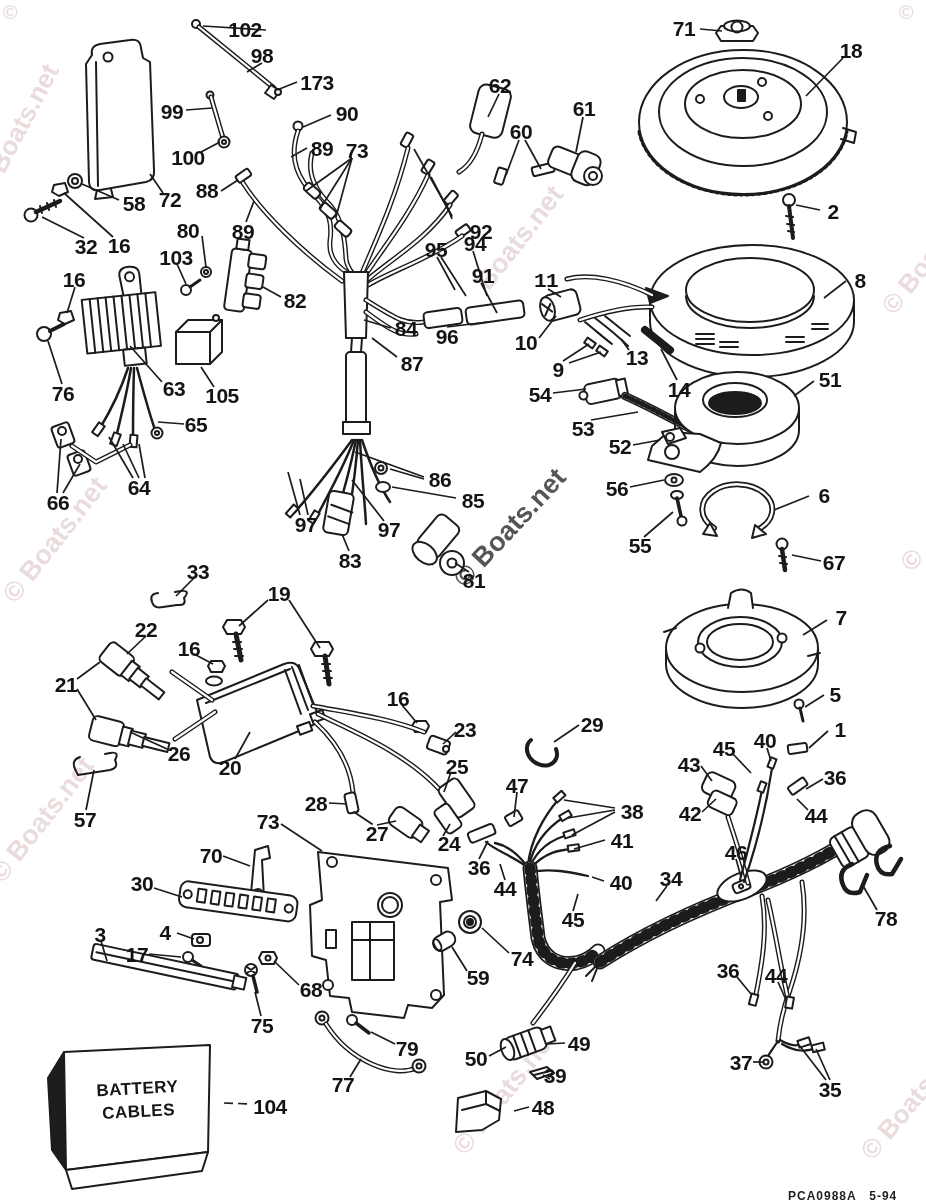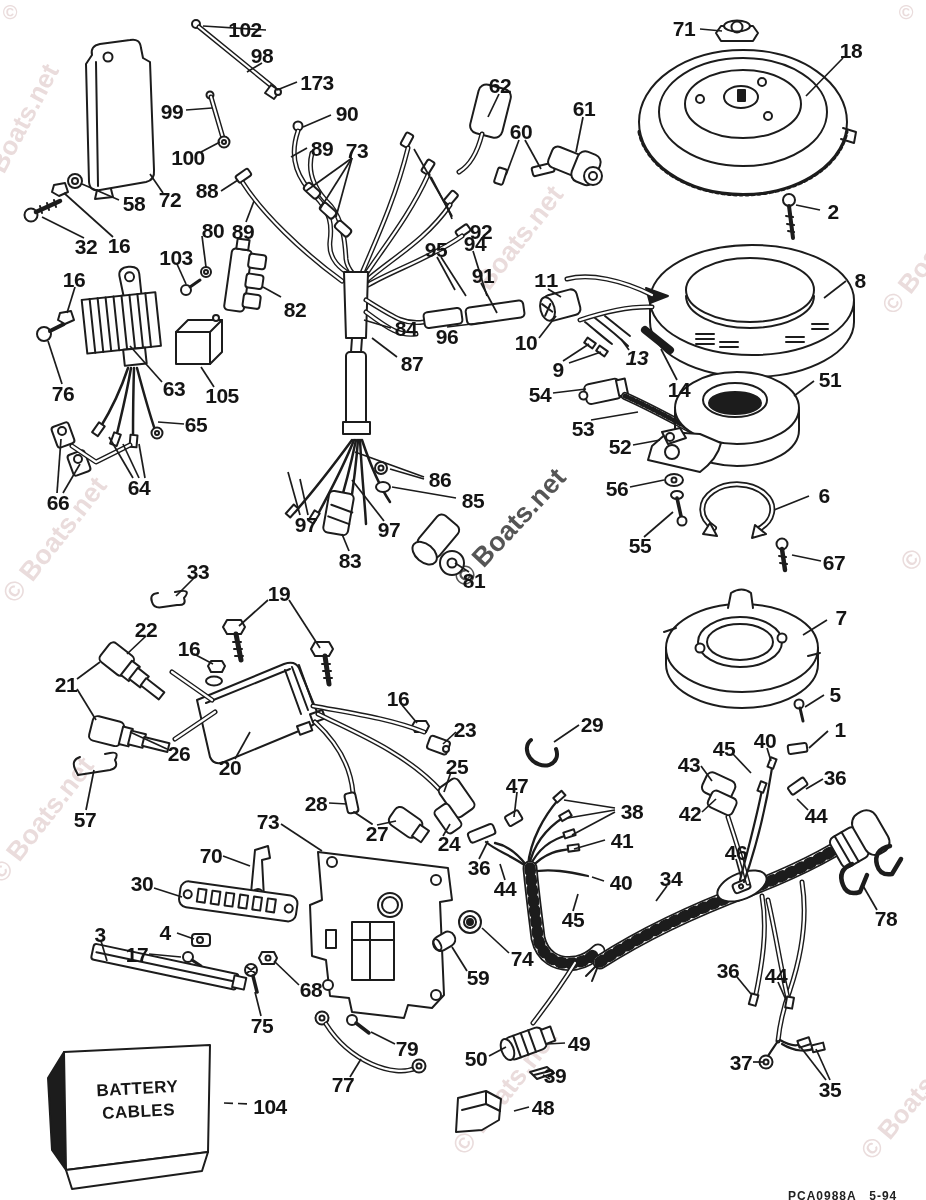--- a/index.html
+++ b/index.html
@@ -691,24 +691,24 @@
       <div class="plabel" style="left: 188px; top: 157px;">100</div>
       <div class="plabel" style="left: 347px; top: 113px;">90</div>
       <div class="plabel" style="left: 322px; top: 148px;">89</div>
       <div class="plabel" style="left: 357px; top: 150px;">73</div>
       <div class="plabel" style="left: 207px; top: 190px;">88</div>
       <div class="plabel" style="left: 243px; top: 231px;">89</div>
       <div class="plabel" style="left: 134px; top: 203px;">58</div>
       <div class="plabel" style="left: 170px; top: 199px;">72</div>
       <div class="plabel" style="left: 86px; top: 246px;">32</div>
       <div class="plabel" style="left: 119px; top: 245px;">16</div>
-      <div class="plabel" style="left: 213px; top: 230px;">80</div>
+      <div class="plabel" style="left: 188px; top: 230px;">80</div>
       <div class="plabel" style="left: 176px; top: 257px;">103</div>
       <div class="plabel" style="left: 74px; top: 279px;">16</div>
-      <div class="plabel" style="left: 295px; top: 309px;">82</div>
+      <div class="plabel" style="left: 295px; top: 300px;">82</div>
       <div class="plabel" style="left: 63px; top: 393px;">76</div>
       <div class="plabel" style="left: 174px; top: 388px;">63</div>
       <div class="plabel" style="left: 222px; top: 395px;">105</div>
       <div class="plabel" style="left: 196px; top: 424px;">65</div>
       <div class="plabel" style="left: 58px; top: 502px;">66</div>
       <div class="plabel" style="left: 139px; top: 487px;">64</div>
       <div class="plabel" style="left: 470px; top: 231px; margin-left: 11px;">92</div>
       <div class="plabel" style="left: 436px; top: 249px;">95</div>
       <div class="plabel" style="left: 475px; top: 243px;">94</div>
       <div class="plabel" style="left: 483px; top: 275px;">91</div>
@@ -724,21 +724,21 @@
       <div class="plabel" style="left: 500px; top: 85px;">62</div>
       <div class="plabel" style="left: 521px; top: 131px;">60</div>
       <div class="plabel" style="left: 584px; top: 108px;">61</div>
       <div class="plabel" style="left: 684px; top: 28px;">71</div>
       <div class="plabel" style="left: 851px; top: 50px;">18</div>
       <div class="plabel" style="left: 833px; top: 211px;">2</div>
       <div class="plabel" style="left: 860px; top: 280px;">8</div>
       <div class="plabel" style="left: 546px; top: 281px; font-family: Liberation Mono, monospace;">11</div>
       <div class="plabel" style="left: 526px; top: 342px;">10</div>
       <div class="plabel" style="left: 558px; top: 369px;">9</div>
-      <div class="plabel" style="left: 637px; top: 357px; font-style: italic;">13</div>
+      <div class="plabel" style="left: 637px; top: 357px;">13</div>
       <div class="plabel" style="left: 679px; top: 389px;">14</div>
       <div class="plabel" style="left: 540px; top: 394px;">54</div>
       <div class="plabel" style="left: 583px; top: 428px;">53</div>
       <div class="plabel" style="left: 830px; top: 379px;">51</div>
       <div class="plabel" style="left: 620px; top: 446px;">52</div>
       <div class="plabel" style="left: 617px; top: 488px;">56</div>
       <div class="plabel" style="left: 640px; top: 545px;">55</div>
       <div class="plabel" style="left: 824px; top: 495px;">6</div>
       <div class="plabel" style="left: 834px; top: 562px;">67</div>
       <div class="plabel" style="left: 841px; top: 617px;">7</div>

